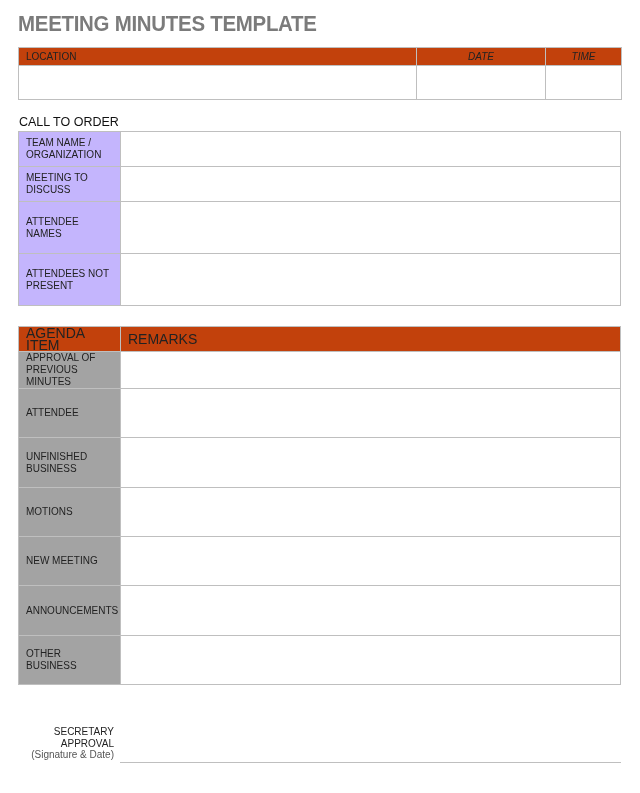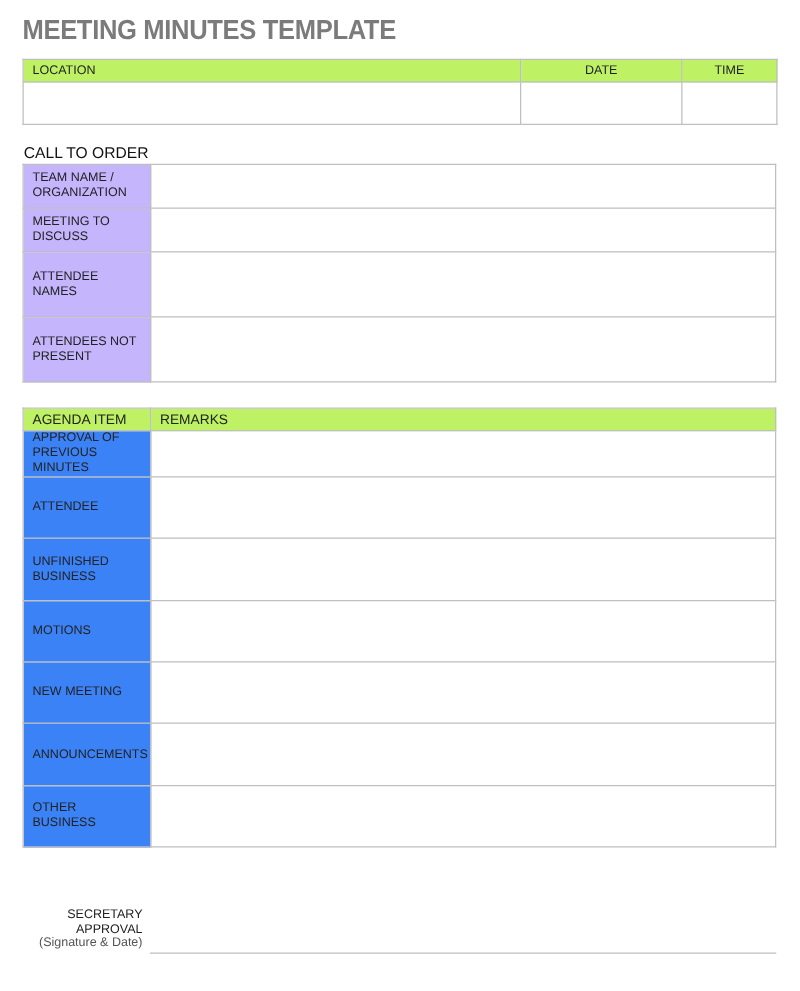--- a/index.html
+++ b/index.html
@@ -3,31 +3,31 @@
 <meta charset="utf-8">
 <style>
   html, body { margin: 0; padding: 0; background: #ffffff; }
   body { width: 640px; height: 793px; position: relative; overflow: hidden;
          font-family: "Liberation Sans", sans-serif; color: #222; }
   .title { position: absolute; left: 18px; top: 11px; font-size: 22px; font-weight: bold;
            color: #7b7b7b; letter-spacing: -0.3px; transform: scaleX(0.93); transform-origin: left; }
   table { border-collapse: collapse; position: absolute; left: 18px; width: 603px; table-layout: fixed; }
   td, th { border: 1px solid #bfbfbf; padding: 0 7px; font-size: 10px; font-weight: normal;
            color: #222; vertical-align: middle; text-align: left; line-height: 12px; }
-  .hdr { background: #bef264; margin-top: 20px; }
+  .hdr { background: #c2410c; margin-top: 20px; }
   .lbl { background: #c4b5fd; }
-  .lbl2 { background: #3b82f6; }
+  .lbl2 { background: #a3a3a3; }
   #t1 { top: 47px; }
   #t1 th { height: 17px; }
   #t1 td { height: 33px; }
-  .c { text-align: center; }
+  .c { text-align: center; font-style: italic; }
   .section { position: absolute; left: 19px; top: 115px; font-size: 12.5px; color: #111; }
   #t2 { top: 131px; }
   #t3 { top: 326px; }
-  #t3 th { height: 17px; font-size: 11px; }
+  #t3 th { height: 17px; font-size: 14px; }
   .sig { position: absolute; left: 18px; top: 726px; width: 96px; text-align: right;
          font-size: 10px; line-height: 11.5px; color: #222; }
   .sig .it { color: #555; }
   .sigline { position: absolute; left: 120px; top: 762px; width: 501px; height: 0;
              border-top: 1px solid #bfbfbf; }
 </style>
 </head>
 <body>
 
 <div class="title">MEETING MINUTES TEMPLATE</div>

